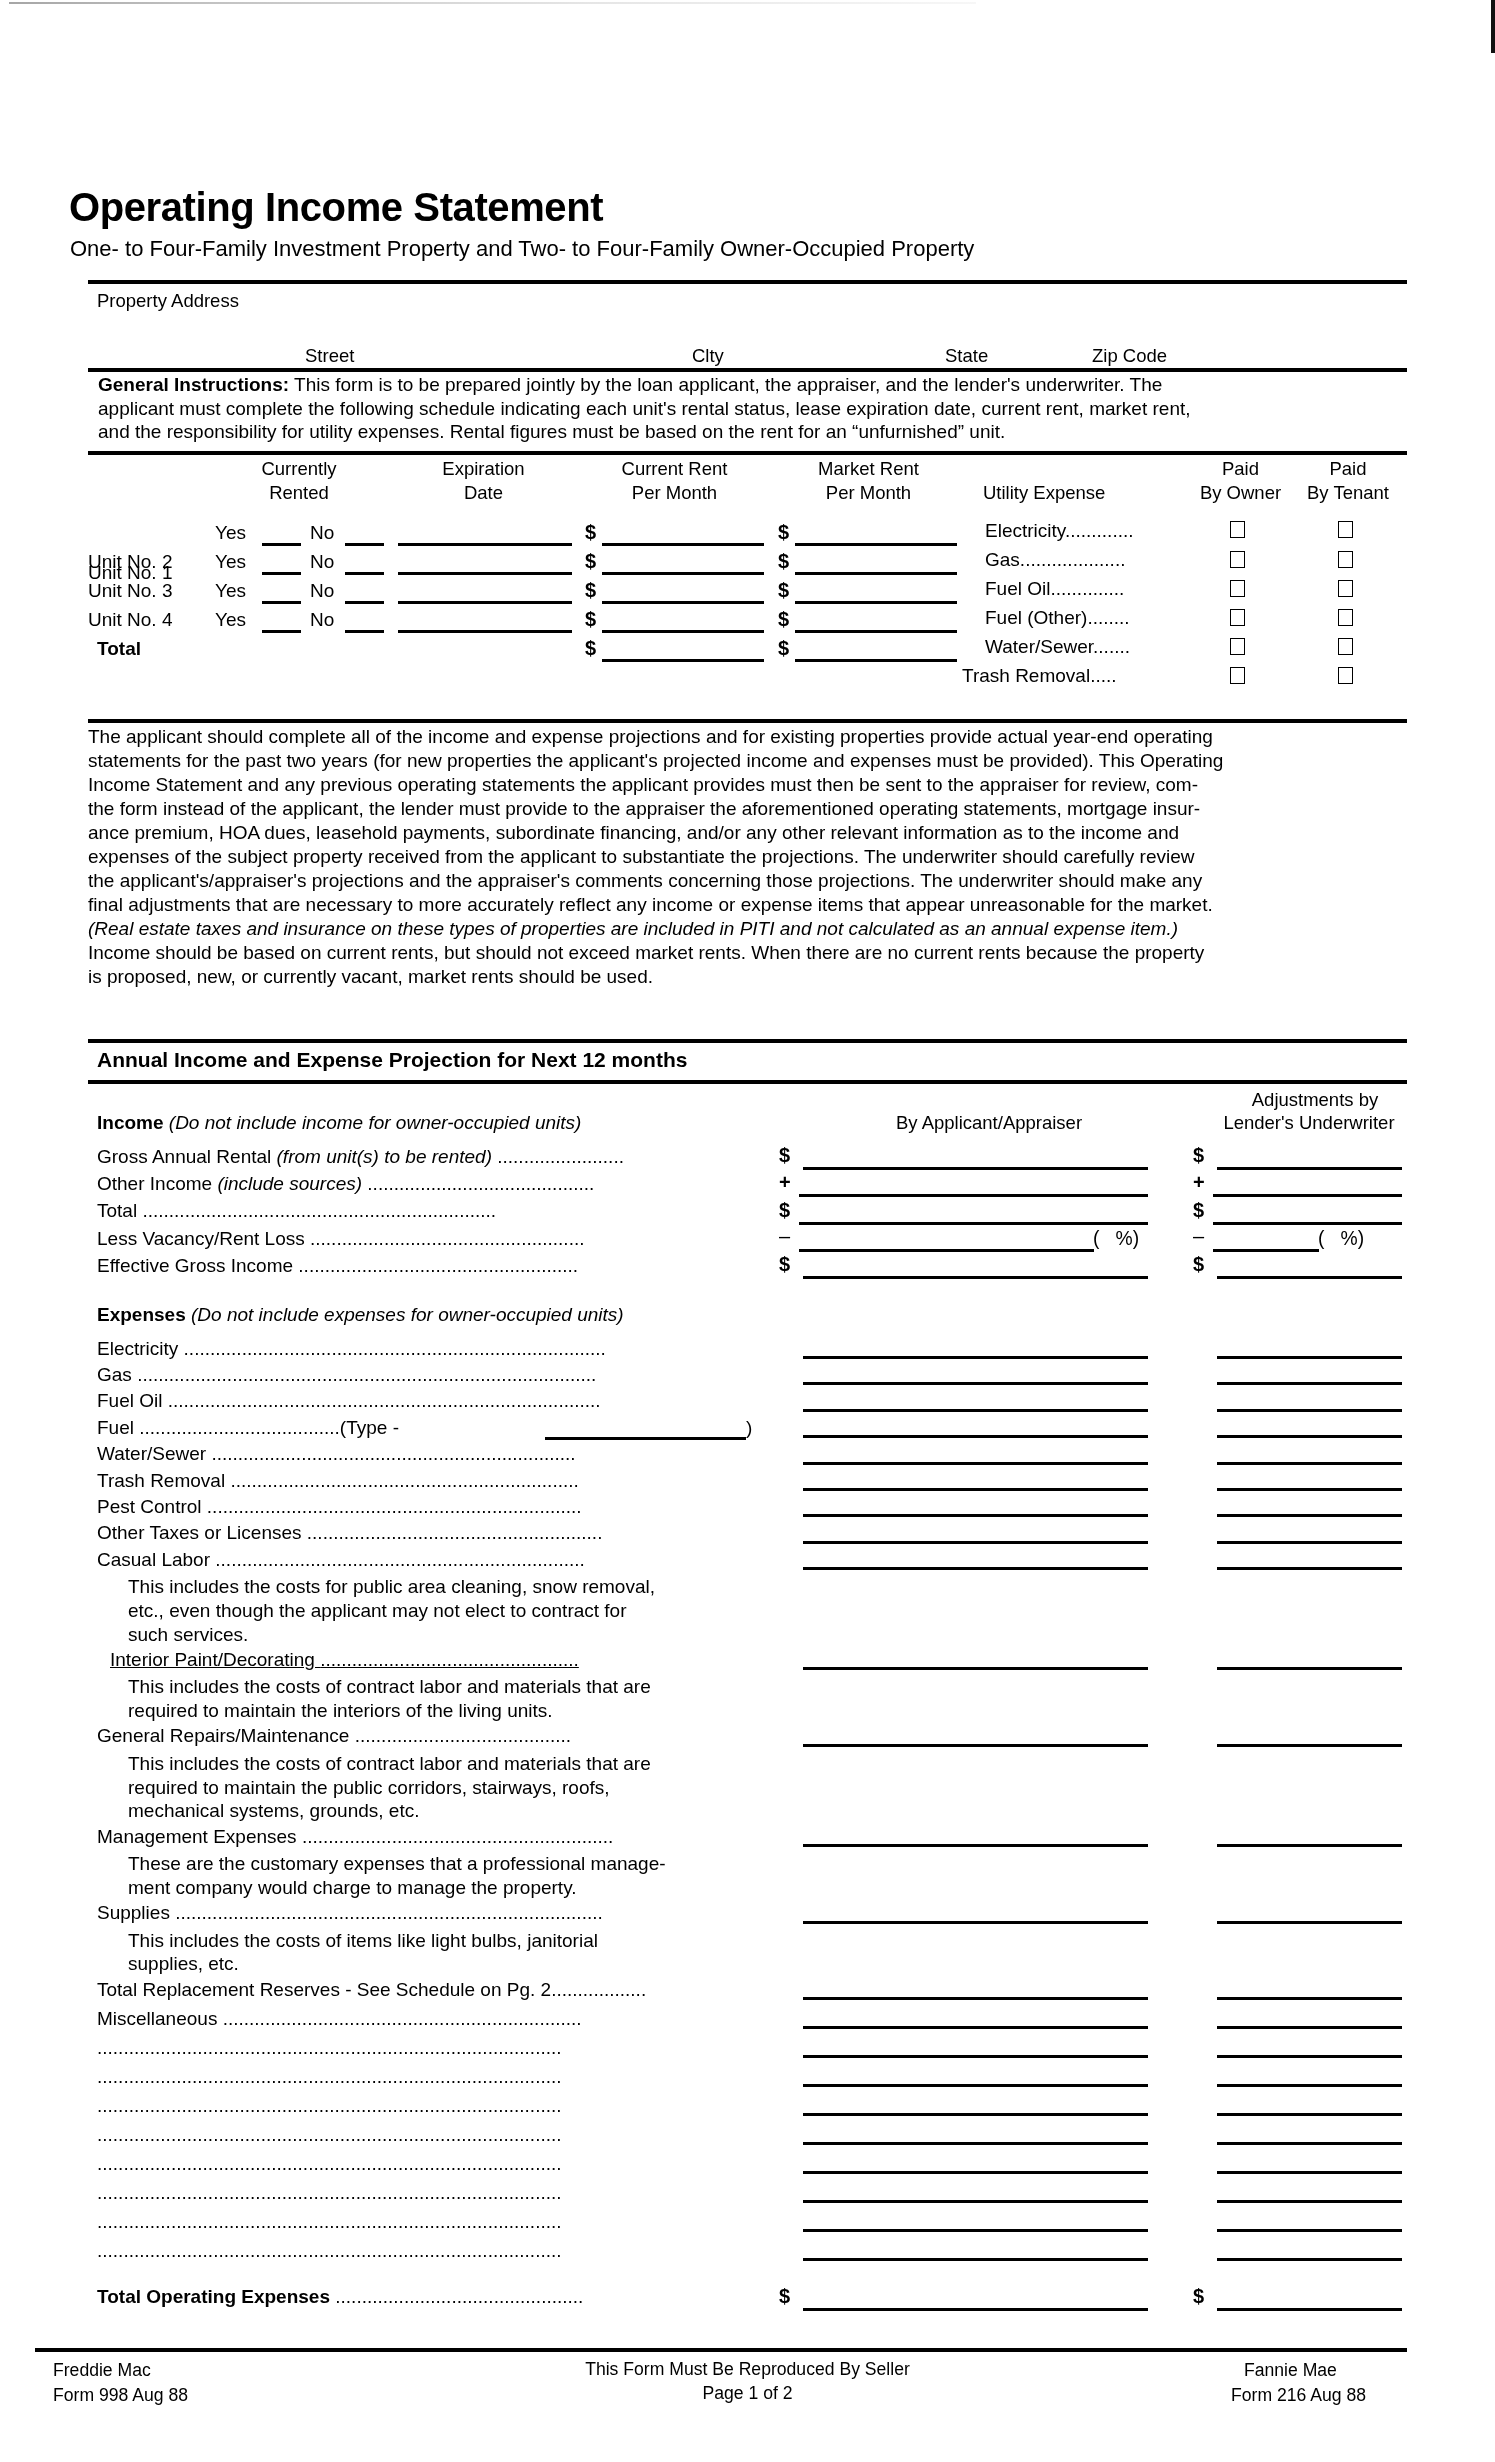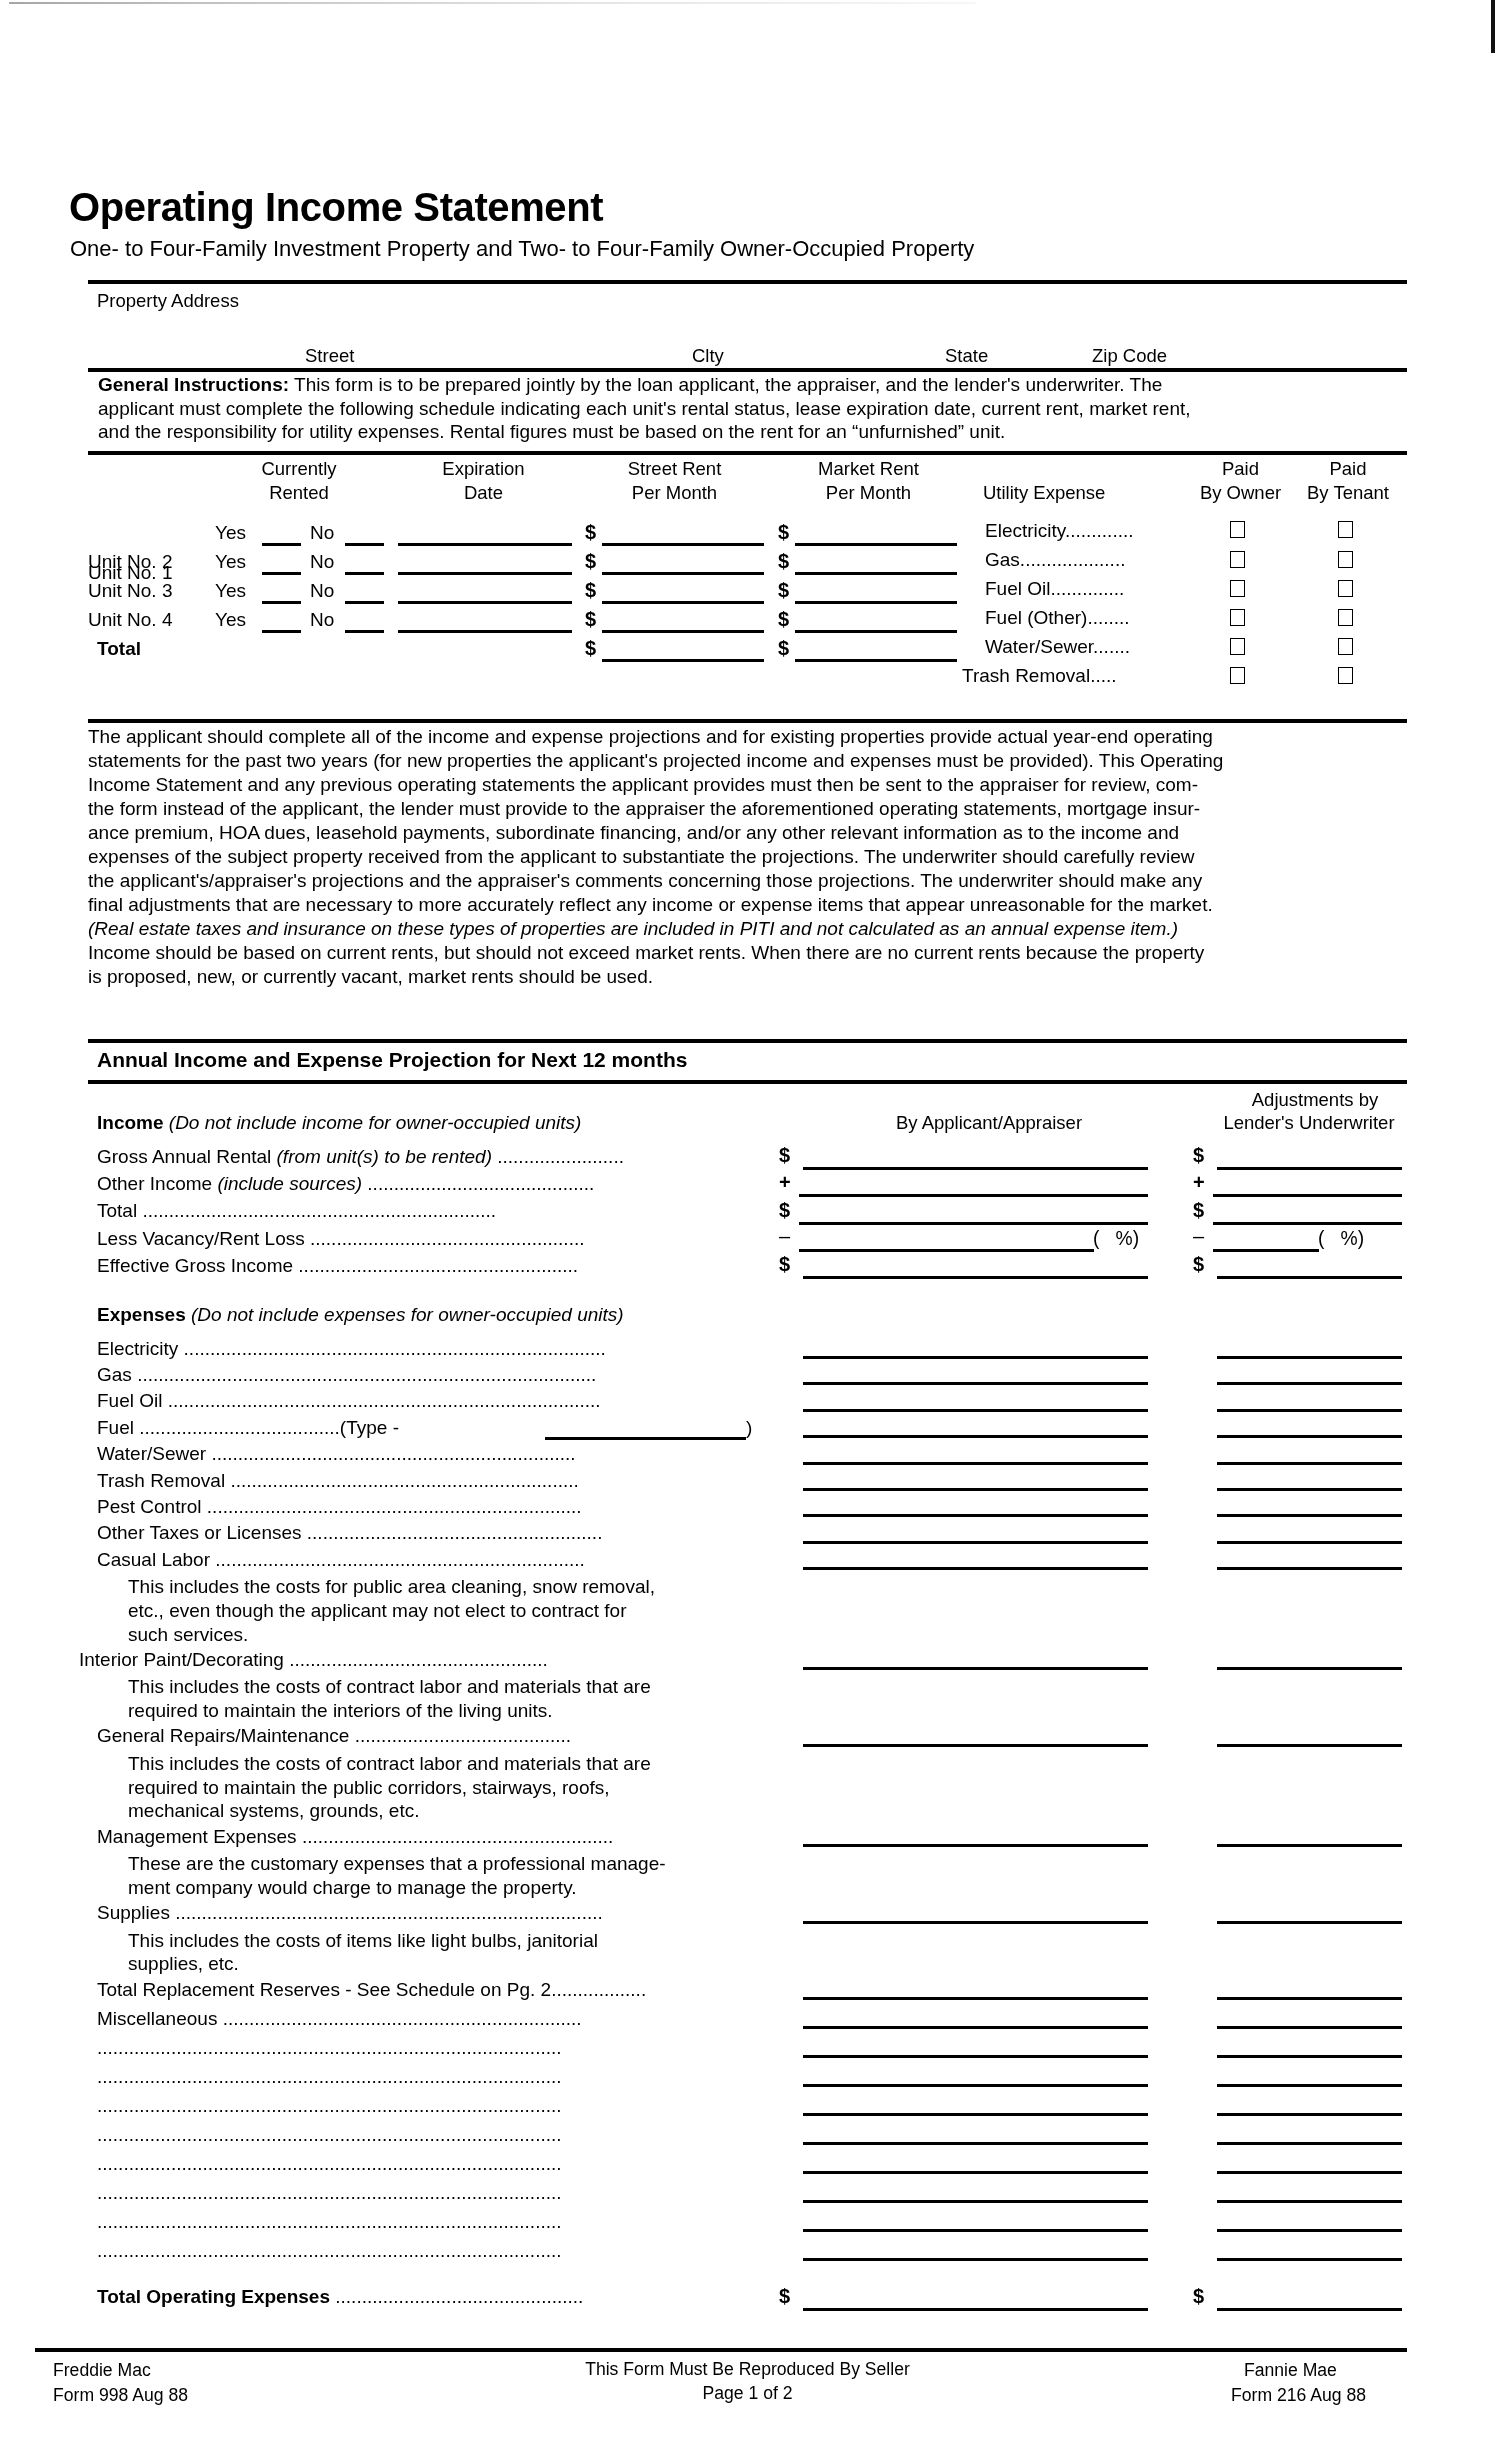--- a/index.html
+++ b/index.html
@@ -180,21 +180,21 @@
   <div class="para" style="left:98px; top:420px;">and the responsibility for utility expenses. Rental figures must be based on the rent for an “unfurnished” unit.</div>
 
   <div class="rule thick" style="left:88px; top:451px; width:1319px;"></div>
 
   <div class="lbl c" style="left:220px; top:458px; width:158px;">Currently</div>
   <div class="lbl c" style="left:220px; top:482px; width:158px;">Rented</div>
 
   <div class="lbl c" style="left:400px; top:458px; width:167px;">Expiration</div>
   <div class="lbl c" style="left:400px; top:482px; width:167px;">Date</div>
 
-  <div class="lbl c" style="left:580px; top:458px; width:189px;">Street Rent</div>
+  <div class="lbl c" style="left:580px; top:458px; width:189px;">Current Rent</div>
   <div class="lbl c" style="left:580px; top:482px; width:189px;">Per Month</div>
 
   <div class="lbl c" style="left:774px; top:458px; width:189px;">Market Rent</div>
   <div class="lbl c" style="left:774px; top:482px; width:189px;">Per Month</div>
 
   <div class="lbl" style="left:983px; top:482px;">Utility Expense</div>
 
   <div class="lbl c" style="left:1192px; top:458px; width:97px;">Paid</div>
   <div class="lbl c" style="left:1192px; top:482px; width:97px;">By Owner</div>
 
@@ -370,21 +370,21 @@
   <div class="uline" style="left:1217px; top:1541px; width:185px;"></div>
 
   <div class="row-label" style="left:97px; top:1549px;"><span>Casual Labor </span><span>......................................................................</span></div>
   <div class="uline" style="left:803px; top:1567px; width:345px;"></div>
   <div class="uline" style="left:1217px; top:1567px; width:185px;"></div>
 
   <div class="note" style="left:128px; top:1575px;">This includes the costs for public area cleaning, snow removal,</div>
   <div class="note" style="left:128px; top:1599px;">etc., even though the applicant may not elect to contract for</div>
   <div class="note" style="left:128px; top:1623px;">such services.</div>
 
-  <div class="row-label" style="left:79px; top:1649px;"><span>Interior Paint/Decorating </span><span>.................................................</span></div>
+  <div class="row-label" style="left:110px; top:1649px;text-decoration:underline;"><span>Interior Paint/Decorating </span><span>.................................................</span></div>
   <div class="uline" style="left:803px; top:1667px; width:345px;"></div>
   <div class="uline" style="left:1217px; top:1667px; width:185px;"></div>
 
   <div class="note" style="left:128px; top:1675px;">This includes the costs of contract labor and materials that are</div>
   <div class="note" style="left:128px; top:1699px;">required to maintain the interiors of the living units.</div>
 
   <div class="row-label" style="left:97px; top:1725px;"><span>General Repairs/Maintenance </span><span>.........................................</span></div>
   <div class="uline" style="left:803px; top:1744px; width:345px;"></div>
   <div class="uline" style="left:1217px; top:1744px; width:185px;"></div>
 

